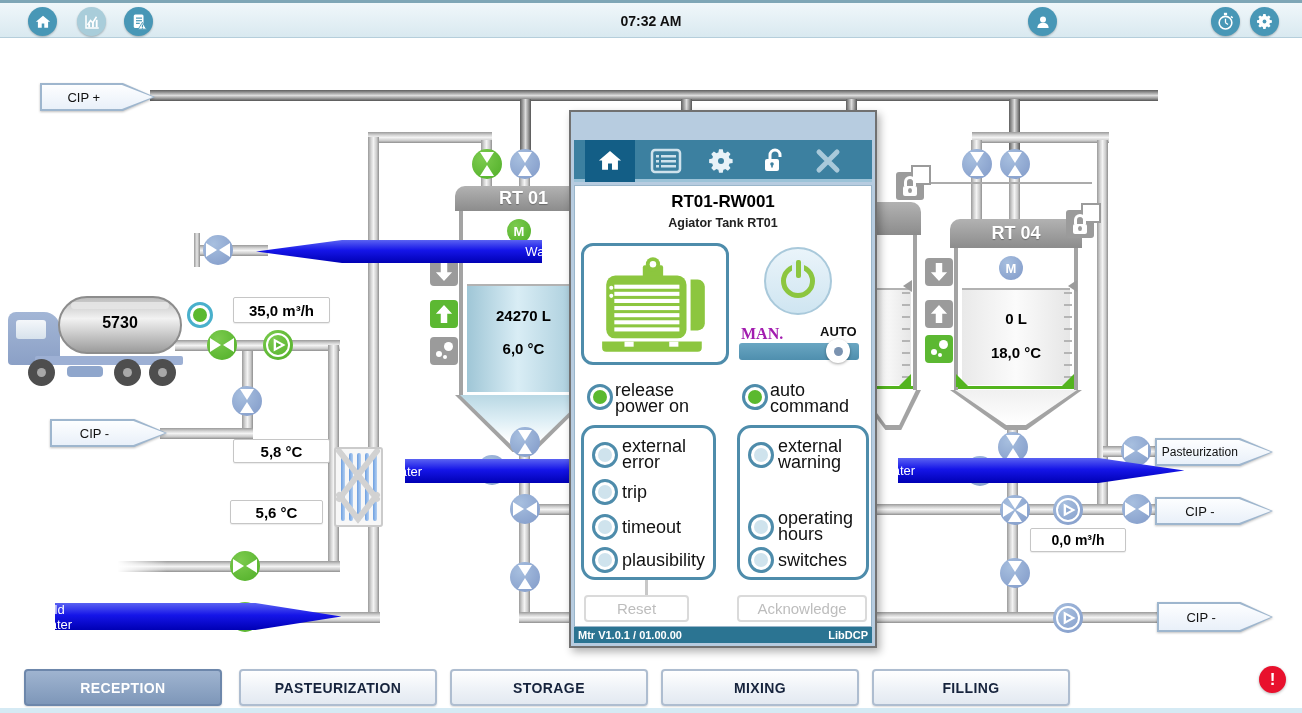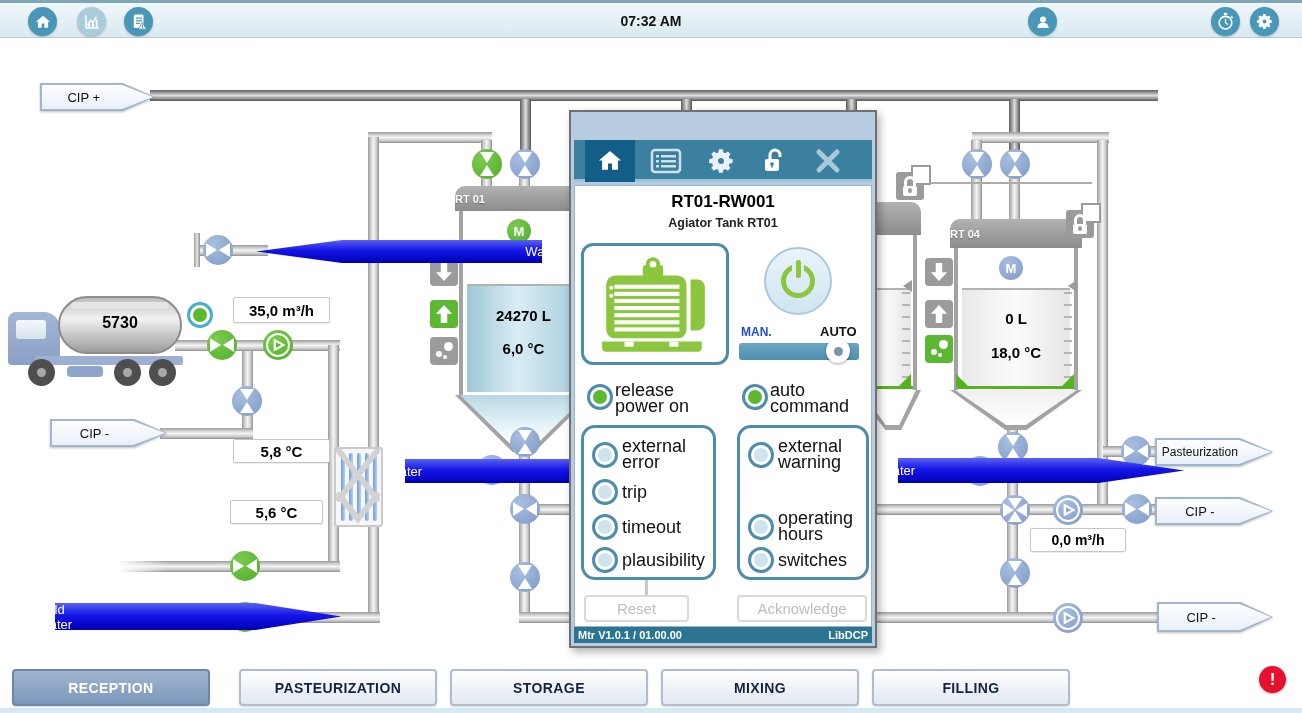--- a/index.html
+++ b/index.html
@@ -47,21 +47,21 @@
   .tR .sh, .tR .in { clip-path:polygon(0 0,72% 0,100% 50%,72% 100%,0 100%); }
   .tR .in { padding-right:24%; }
   .btag { z-index:7; display:flex; align-items:center; justify-content:center; color:#fff; font-size:13px; background:linear-gradient(180deg,#5a62f2,#1515e8 45%,#0000b4); }
   .bR { clip-path:polygon(0 0,70% 0,100% 50%,70% 100%,0 100%); padding-right:22%; }
   .bL { clip-path:polygon(30% 0,100% 0,100% 100%,30% 100%,0 50%); padding-left:22%; }
 
   
   .vbox { background:#fff; border:1px solid #c6c6c6; border-radius:2px; display:flex; align-items:center; justify-content:center; font-weight:bold; font-size:15px; color:#000; z-index:7; box-shadow:0 1px 1px rgba(0,0,0,.08); }
 
   
-  .thead { background:linear-gradient(180deg,#b2b2b2,#8c8c8c); border-radius:10px 10px 0 0; color:#fff; font-weight:bold; font-size:11px; display:flex; align-items:center; justify-content:flex-start; z-index:4; text-shadow:0 1px 1px rgba(0,0,0,.3); }
+  .thead { background:linear-gradient(180deg,#b2b2b2,#8c8c8c); border-radius:10px 10px 0 0; color:#fff; font-weight:bold; font-size:18px; display:flex; align-items:center; justify-content:center; z-index:4; text-shadow:0 1px 1px rgba(0,0,0,.3); }
   .tbody { background:#fff; border-left:4px solid #a3a3a3; border-right:4px solid #a3a3a3; z-index:3; }
   .tfill { border-top:2px solid #b2b2b2; z-index:4; }
   .fill-blue { background:linear-gradient(90deg,#9fc6d6,#d9edf5 45%,#a6cbda); }
   .fill-empty { background:linear-gradient(90deg,#e9e9e9,#fbfbfb 50%,#e6e6e6); }
   .tval { position:absolute; left:0; right:0; text-align:center; font-weight:bold; font-size:15px; color:#000; }
   .cone  { clip-path:polygon(0 0,100% 0,58% 100%,42% 100%); background:#a3a3a3; z-index:3; }
   .cone .ci { position:absolute; left:5px; right:5px; top:0; bottom:5px; clip-path:polygon(0 0,100% 0,58% 100%,42% 100%); }
   .mcir { width:24px; height:24px; border-radius:50%; color:#fff; font-weight:bold; font-size:13px; display:flex; align-items:center; justify-content:center; z-index:5; }
   .mg { background:radial-gradient(circle at 35% 30%,#7ccb4e,#4fae27); } .mb { background:radial-gradient(circle at 35% 30%,#a7bfdf,#8099c8); }
   .sq { width:28px; height:28px; border-radius:4px; z-index:5; }
@@ -463,21 +463,21 @@
       </svg>
     </div>
 
     <div class="pwrbtn">
       <div class="pwr">
         <i class="gap" style="position:absolute;"></i>
         <i class="bar" style="position:absolute;"></i>
       </div>
     </div>
 
-    <div class="mode" style="left:170px;top:213px;font-size:12px;color:#1d4ed8;">MAN.</div>
+    <div class="mode" style="left:170px;top:213px;font-size:16px;color:#a21caf;font-family:Liberation Serif, serif;">MAN.</div>
     <div class="mode" style="left:249px;top:212px;font-size:13px;color:#111;">AUTO</div>
     <div class="slider">
       <div class="knob">
           <b></b>
         </div>
     </div>
 
     <div class="abs ind on" style="left:585px;top:382px;margin-left:-569px;margin-top:-110px;">
         <b></b>
       </div>
@@ -588,21 +588,21 @@
       </svg>
     </div>
     <div class="abs cbtn" style="left:1250px;top:4px;">
       <svg width="19" height="19" viewBox="0 0 24 24">
         <path fill="#fff" d="M12 7.5a4.5 4.5 0 1 0 0 9 4.5 4.5 0 0 0 0-9zm9.3 6v-3l-2.5-.5a7 7 0 0 0-.6-1.5l1.4-2.1-2.1-2.1-2.1 1.4c-.5-.25-1-.45-1.5-.6L13.4 2.6h-3l-.5 2.5c-.5.15-1 .35-1.5.6L6.3 4.3 4.2 6.4l1.4 2.1c-.25.5-.45 1-.6 1.5l-2.5.5v3l2.5.5c.15.5.35 1 .6 1.5l-1.4 2.1 2.1 2.1 2.1-1.4c.5.25 1 .45 1.5.6l.5 2.5h3l.5-2.5c.5-.15 1-.35 1.5-.6l2.1 1.4 2.1-2.1-1.4-2.1c.25-.5.45-1 .6-1.5z"></path>
         <circle cx="12" cy="12" r="2.4" fill="#4897b6"></circle>
       </svg>
     </div>
   </div>
 
-  <div class="navbtn active" style="left:12px;">RECEPTION</div>
+  <div class="navbtn active" style="left:24px;">RECEPTION</div>
   <div class="navbtn" style="left:239px;">PASTEURIZATION</div>
   <div class="navbtn" style="left:661px;">MIXING</div>
   <div class="navbtn" style="left:450px;">STORAGE</div>
   <div class="navbtn" style="left:872px;">FILLING</div>
   <div class="badge">!</div>
   <div class="bstrip"></div>
 
 </div>
 
 </body></html>

